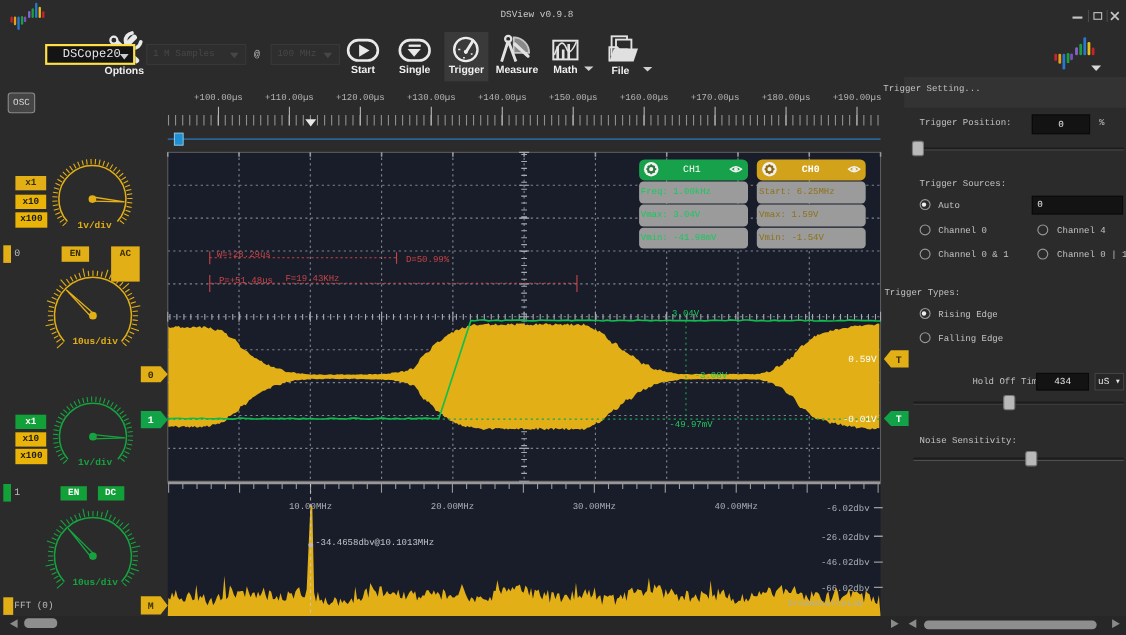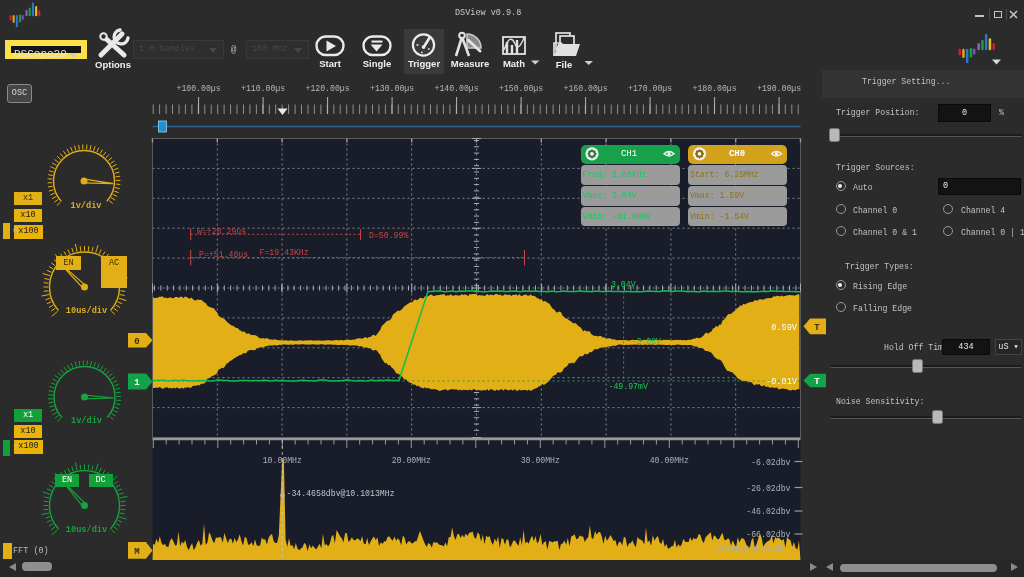--- a/index.html
+++ b/index.html
@@ -10,39 +10,39 @@
 .gl { font-size:8.2px; fill:#1ec95c; }
 .rd { font-size:8.2px; fill:#c94444; }
 .fl { font-size:8.2px; fill:#aab0b8; }
 .fl2 { font-size:8.2px; fill:#c0c4ca; }
 .wl { font-size:8.6px; fill:#ffffff; }
 .kl { font-size:8.6px; font-weight:bold; }
 .flagd { font-size:9px; font-weight:bold; fill:#3a2f00; }
 .flagw { font-size:9px; font-weight:bold; fill:#ffffff; }
 .tbl { position:absolute; font-family:"Liberation Sans", sans-serif; font-size:9.5px;
   font-weight:bold; color:#f0f0f0; text-align:center; }
-.combo { position:absolute; background:#141414; border:6px solid #fde047; color:#e4e4e4;
-  font-size:11px; line-height:16px; padding-left:3px; }
+.combo { position:absolute; background:#141414; border:2px solid #fde047; color:#e4e4e4;
+  font-size:11px; line-height:16px; padding-left:14px;margin-left:36px; }
 .dcombo { position:absolute; background:#2e2e2e; border:1px solid #393939; color:#474747;
   font-size:8.5px; line-height:17px; padding-left:5px; }
 .arr { position:absolute; top:7px; width:0; height:0; border:4px solid transparent;
   border-top:5px solid #474747; border-bottom:none; }
 .rpt { position:absolute; color:#c2c2c2; font-size:8.2px; white-space:pre; }
 .inp { position:absolute; background:#131313; color:#e8e8e8; font-size:8.5px;
   text-align:center; border:1px solid #0a0a0a; }
 .radio { position:absolute; width:10px; height:10px; border:1.6px solid #9a9a9a;
   border-radius:50%; background:#2b2b2b; }
 .radio.sel::after { content:""; position:absolute; left:1.6px; top:1.6px; width:4.2px;
   height:4.2px; background:#f0f0f0; border-radius:50%; }
 .groove { position:absolute; height:3px; background:#1c1c1c;
   border-bottom:1px solid #555; border-radius:2px; }
 .thumb { position:absolute; width:11px; height:14px; background:#b9b9b9;
   border:1px solid #777; border-radius:2.5px; }
-.btn { position:absolute; text-align:center; font-weight:normal;
-  font-family:"Liberation Mono", monospace;margin-top:32px; }
+.btn { position:absolute; text-align:center; font-weight:bold;
+  font-family:"Liberation Mono", monospace; }
 .ybtn { background:#e2af17; color:#3a2f00; }
 .gbtn { background:#12a038; color:#ffffff; }
 .graybtn { background:#eab308; color:#1c1c1c; }
 .chbox { position:absolute; width:99px; border-radius:4px; background:#9b9b9b; }
 </style></head><body>
 <div id="app">
 
 <svg class="ab" style="left:0;top:0" width="1024" height="577" viewBox="0 0 1024 577">
 <g opacity="1.0">
         <rect x="9.5" y="15.1" width="2.1" height="5.6" rx="1.1" fill="#cc2229"></rect>
@@ -284,42 +284,42 @@
   <g stroke="#8d6a10" fill="none">
    <circle cx="12" cy="9.8" r="2.9" stroke-width="2"></circle>
    <path d="M12 5.4v2 M12 12.2v2.2 M7.6 9.8h2 M14.4 9.8h2.2 M8.9 6.7l1.4 1.4 M13.7 11.5l1.4 1.4 M8.9 12.9l1.4-1.4 M13.7 8.1l1.4-1.4" stroke-width="1.6"></path>
   </g>
   <path d="M84 9.8 q5 -4.4 10 0 q-5 4.4 -10 0z" fill="none" stroke="#f0f0f0" stroke-width="1.4"></path>
   <circle cx="89" cy="9.8" r="1.7" fill="#f0f0f0"></circle>
  </g>
 </svg>
 
 <div class="ab" style="left:822px;top:70px;width:202px;height:28px;background:#333333"></div>
-<div class="rpt" style="left:862px;top:77px">Trigger Setting...</div>
+<div class="rpt" style="left:803px;top:77px">Trigger Setting...</div>
 
 <div class="rpt" style="left:836px;top:108px">Trigger Position:</div>
 <div class="inp" style="left:938px;top:104px;width:53px;height:18px;line-height:16px">0</div>
 <div class="rpt" style="left:999px;top:108px">%</div>
 <div class="groove" style="left:830px;top:134px;width:192px"></div>
 <div class="thumb" style="left:829px;top:128px"></div>
 
 <div class="rpt" style="left:836px;top:163px">Trigger Sources:</div>
 <div class="radio sel" style="left:835.5px;top:181px"></div>
 <div class="rpt" style="left:853px;top:183px">Auto</div>
 <div class="inp" style="left:938px;top:178px;width:83px;height:17px;text-align:left;padding-left:4px;line-height:15px">0</div>
 <div class="radio" style="left:835.5px;top:204px"></div>
 <div class="rpt" style="left:853px;top:206px">Channel 0</div>
 <div class="radio" style="left:943px;top:204px"></div>
 <div class="rpt" style="left:961px;top:206px">Channel 4</div>
 <div class="radio" style="left:835.5px;top:226px"></div>
 <div class="rpt" style="left:853px;top:228px">Channel 0 &amp; 1</div>
 <div class="radio" style="left:943px;top:226px"></div>
 <div class="rpt" style="left:961px;top:228px">Channel 0 | 1</div>
 
-<div class="rpt" style="left:845px;top:262px">Trigger Types:</div>
+<div class="rpt" style="left:804px;top:262px">Trigger Types:</div>
 <div class="radio sel" style="left:835.5px;top:280px"></div>
 <div class="rpt" style="left:853px;top:282px">Rising Edge</div>
 <div class="radio" style="left:835.5px;top:302px"></div>
 <div class="rpt" style="left:853px;top:304px">Falling Edge</div>
 
 <div class="rpt" style="left:884px;top:343px">Hold Off Time:</div>
 <div class="inp" style="left:942px;top:339px;width:48px;height:16px;line-height:14px">434</div>
 <div class="inp" style="left:995px;top:339px;width:27px;height:16px;line-height:14px;background:#262626;border-color:#444">uS ▾</div>
 <div class="groove" style="left:830px;top:365px;width:192px"></div>
 <div class="thumb" style="left:912px;top:359px"></div>

